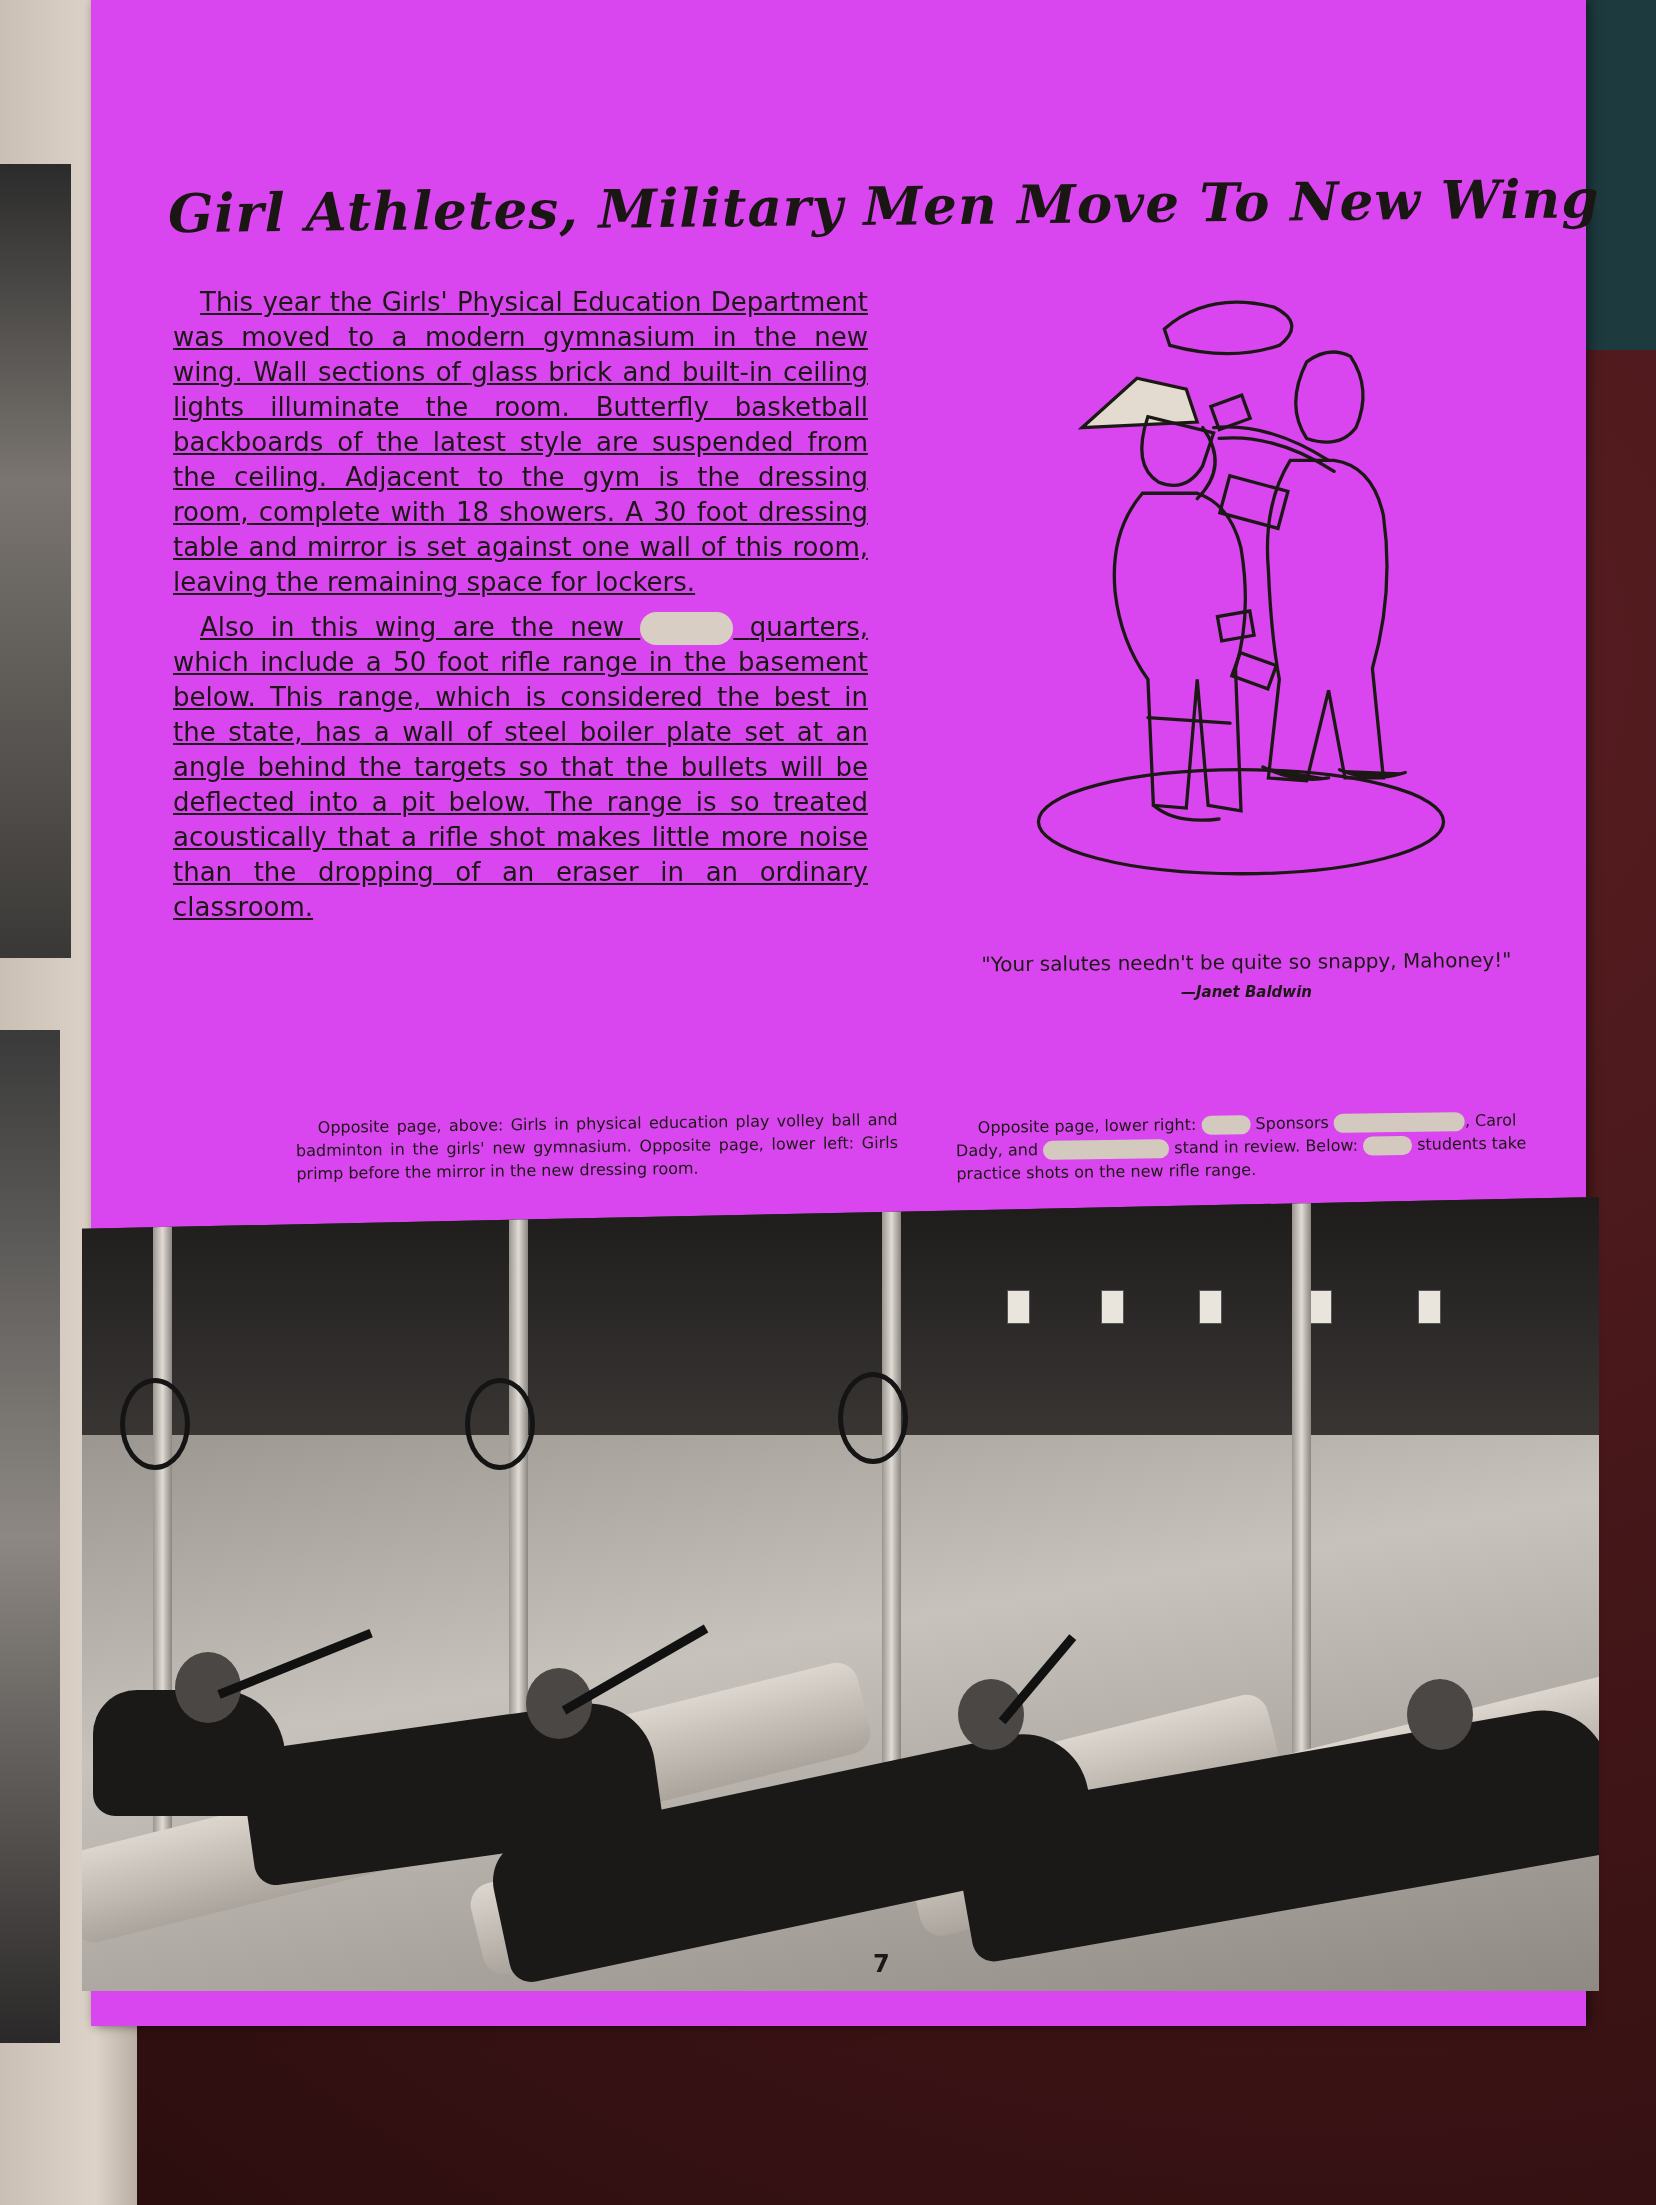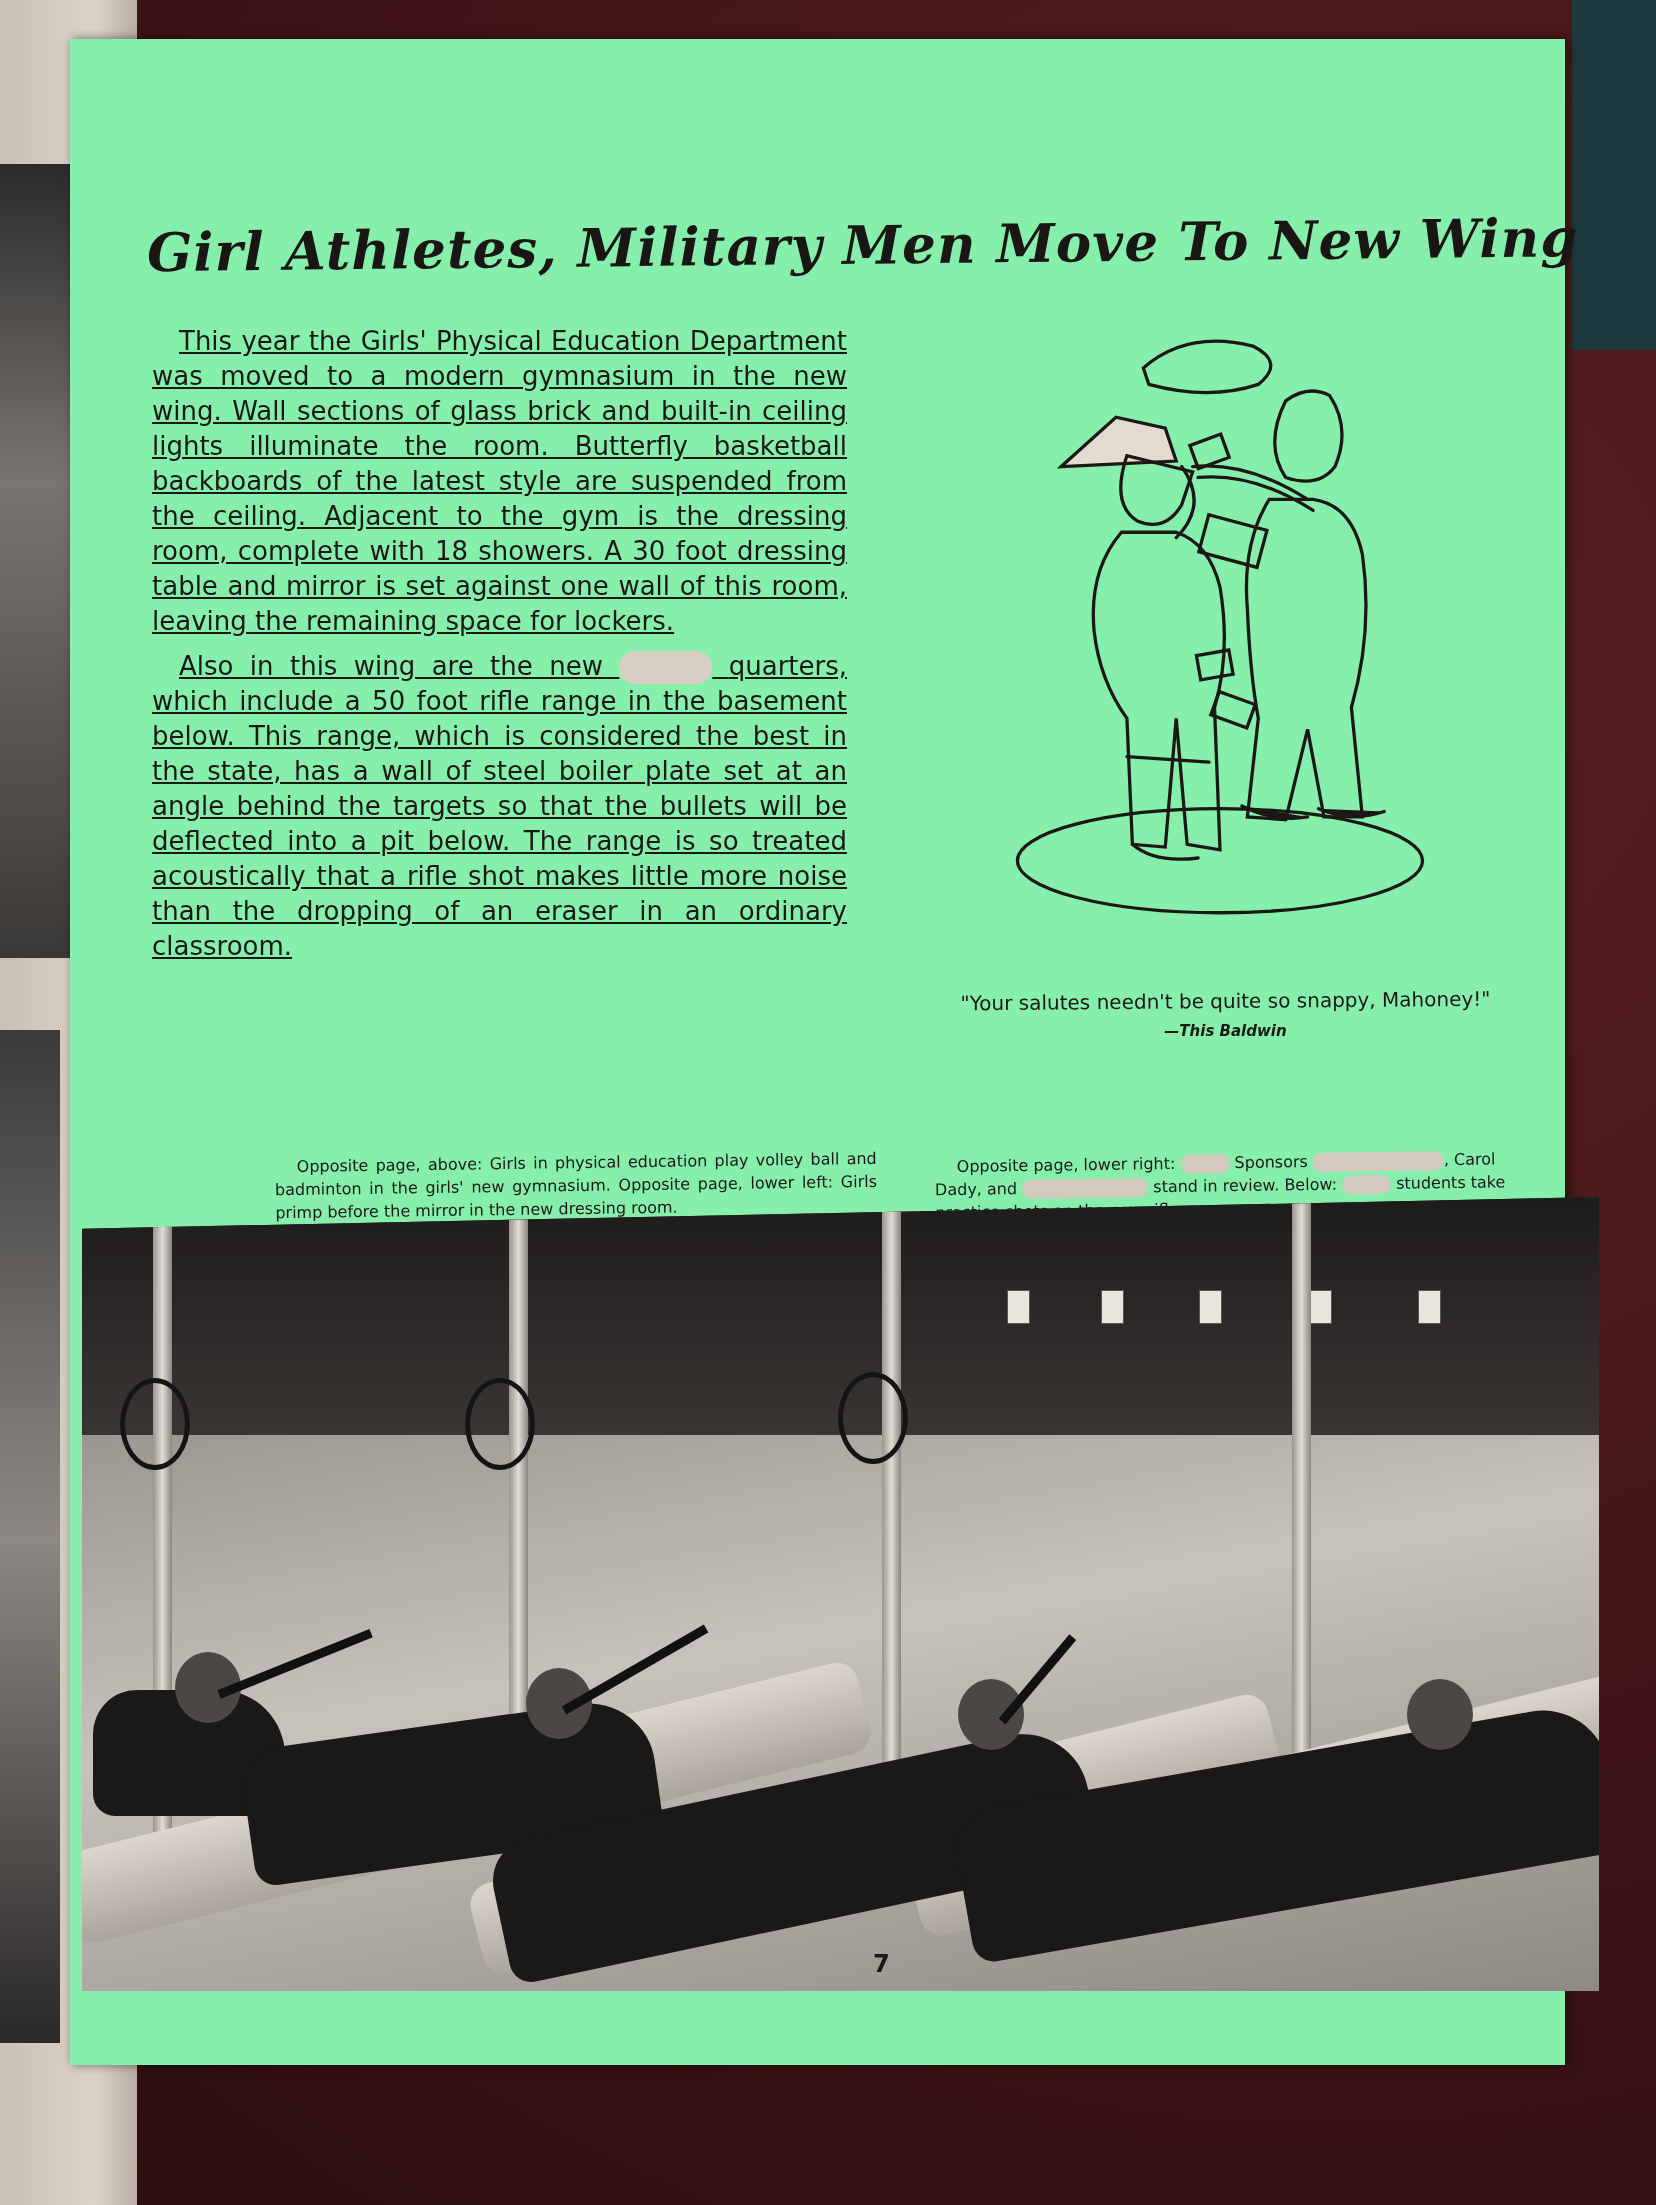--- a/index.html
+++ b/index.html
@@ -19,24 +19,23 @@
   }
   .left-photo-1 {
     position:absolute; left:0; top:164px; width:71px; height:794px;
     background:linear-gradient(180deg,#2b2b2b,#7a7570 40%,#3a3836 100%);
   }
   .left-photo-2 {
     position:absolute; left:0; top:1030px; width:60px; height:1013px;
     background:linear-gradient(180deg,#3a3a3a,#8d8883 50%,#2a2828 100%);
   }
   .page {
-    position:absolute; left:70px; top:0; width:1495px; height:2026px;
-    background:#86efac;
+    position:absolute; left:91px; top:0; width:1495px; height:2026px;
+    background:#d946ef;
     box-shadow: 3.3px 0 10px rgba(0,0,0,0.5);
-    margin-top: 39px;
   }
   .teal-edge {
     position:absolute; left:1572px; top:0; width:84px; height:350px;
     background:#1d3a3f;
   }
   .title {
     position:absolute; left:77px; top:175px; width:1369px;
     font-family:"DejaVu Serif", serif; font-style:italic; font-weight:bold;
     font-size:53px; color:#1a1614; letter-spacing:1.1px;
     transform:rotate(-0.6deg); white-space:nowrap;
@@ -135,21 +134,21 @@
         <rect x="360" y="600" width="60" height="45" transform="rotate(-10 390 620)"></rect>
         <rect x="390" y="680" width="70" height="45" transform="rotate(20 420 700)"></rect>
 
         <path d="M350 260 Q450 250 560 320"></path>
         <path d="M360 280 Q460 270 570 340"></path>
       </g>
     </svg>
   </div>
 
   <div class="quote">"Your salutes needn't be quite so snappy, Mahoney!"</div>
-  <div class="credit">—This Baldwin</div>
+  <div class="credit">—Janet Baldwin</div>
 
   <div class="caption-left">
     <p style="text-indent:22px;">Opposite page, above:  Girls in physical education play volley ball and badminton in the girls' new gymnasium. Opposite page, lower left:  Girls primp before the mirror in the new dressing room.</p>
   </div>
 
   <div class="caption-right">
     <p style="text-indent:22px;">
       <span>Opposite page, lower right:</span>
       <span class="redact-s" style="width:49px;"></span>
       <span>Sponsors</span>

